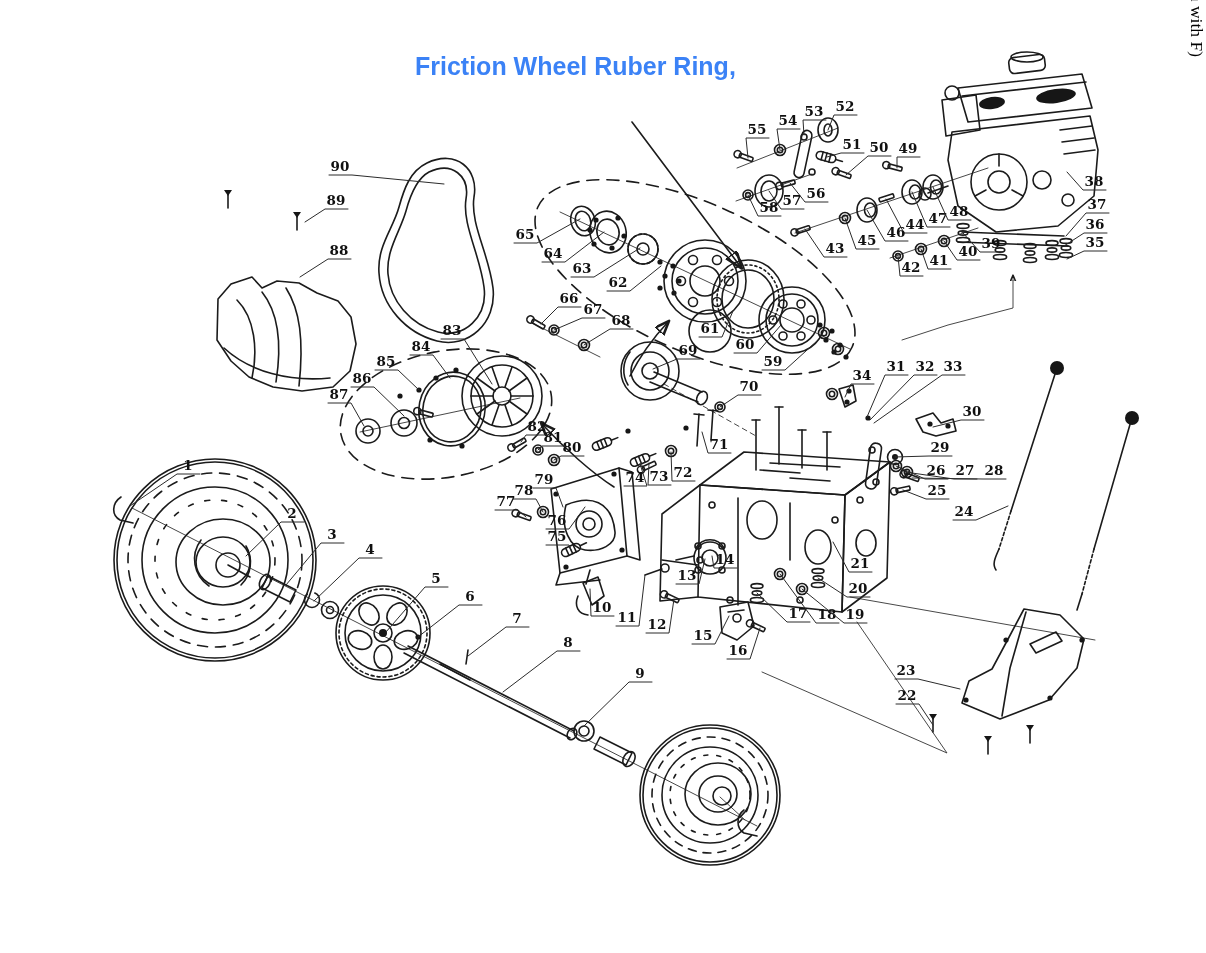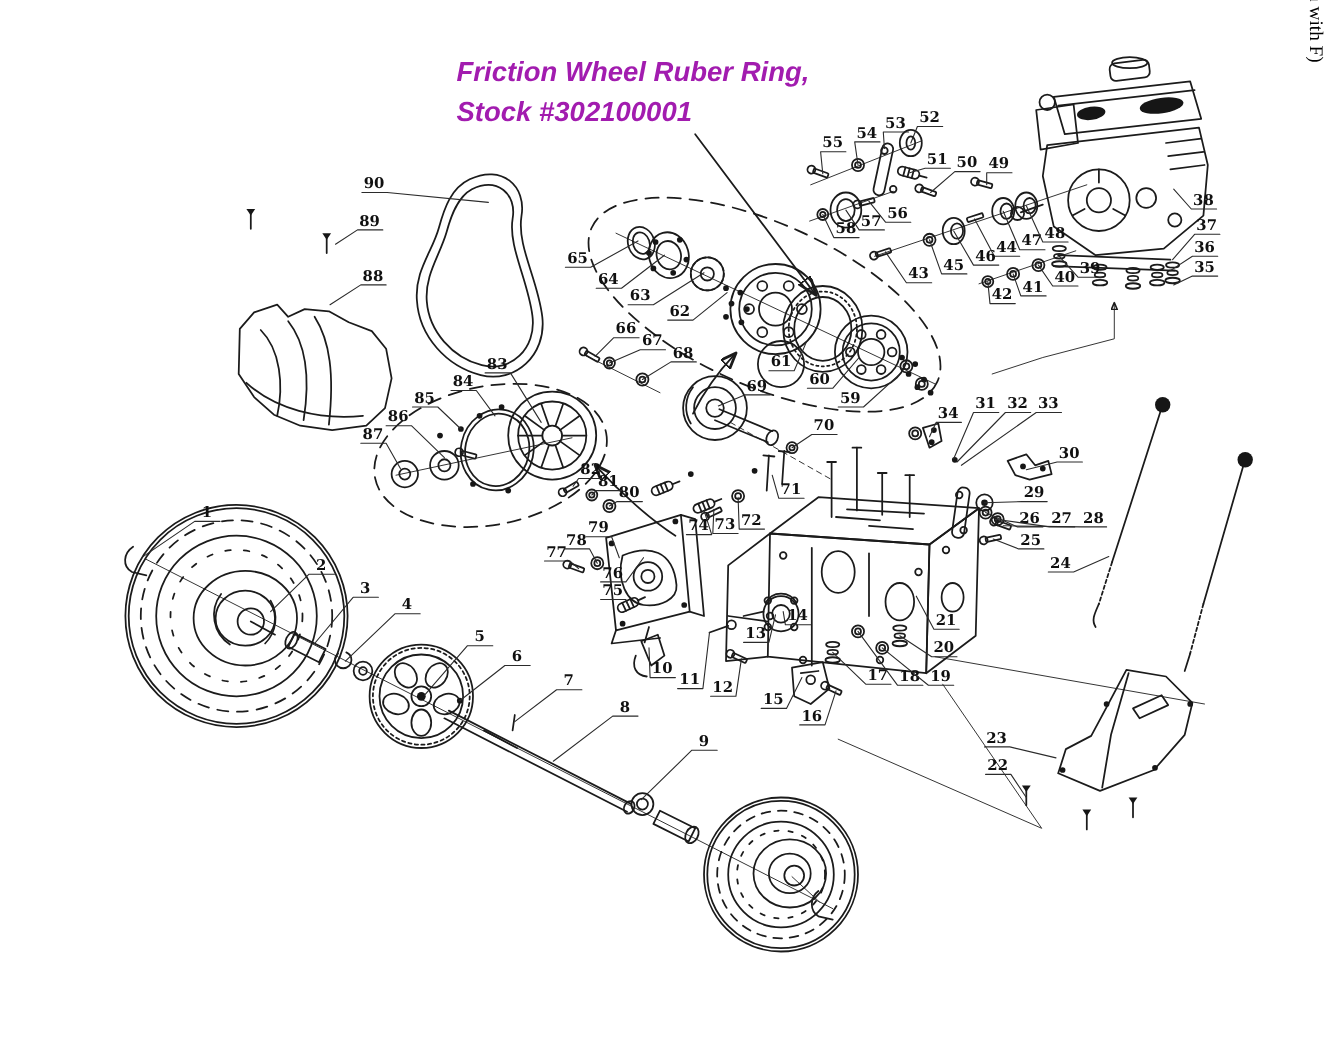--- a/index.html
+++ b/index.html
@@ -826,19 +826,18 @@
           <polyline points="305,222 325,209 348,209"></polyline>
           <text x="336" y="205">89</text>
         </g>
         <g>
           <polyline points="329,175 352,175 444,184"></polyline>
           <text x="340" y="171">90</text>
         </g>
       </g>
   </svg>
 
-  <div class="callout accent-color" style="color: #a21caf; font-style: italic;">
+  <div class="callout accent-color" style="color: #3b82f6;">
     <div>Friction Wheel Ruber Ring,</div>
-    <div>Stock #302100001</div>
   </div>
 
   <div class="side-title"><span> (All Parts Number Begin with F)</span></div>
 </div>
 
 </body></html>

